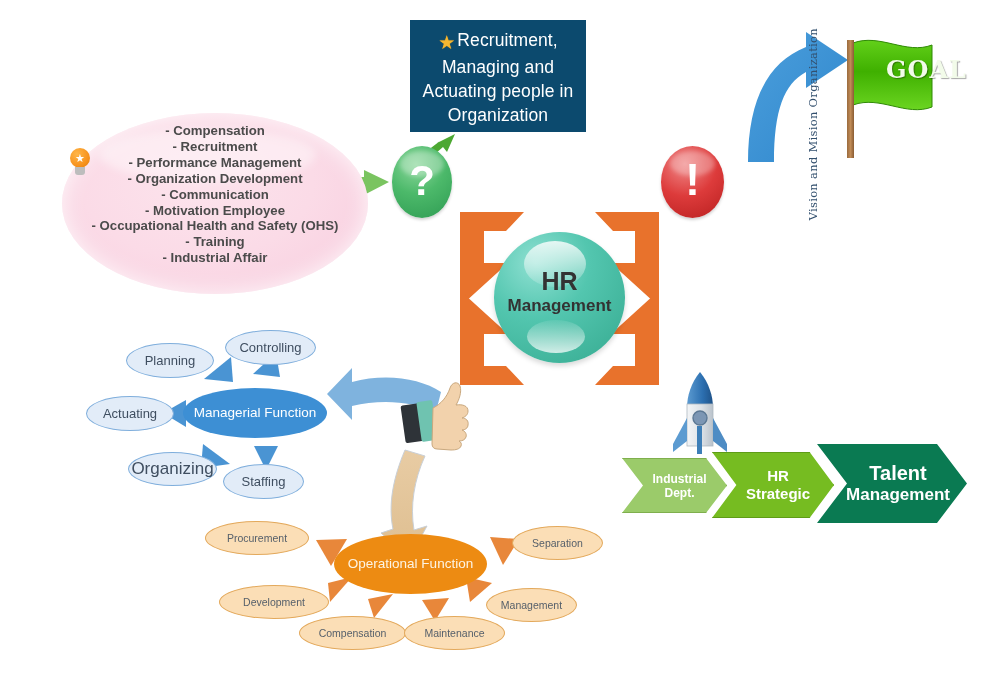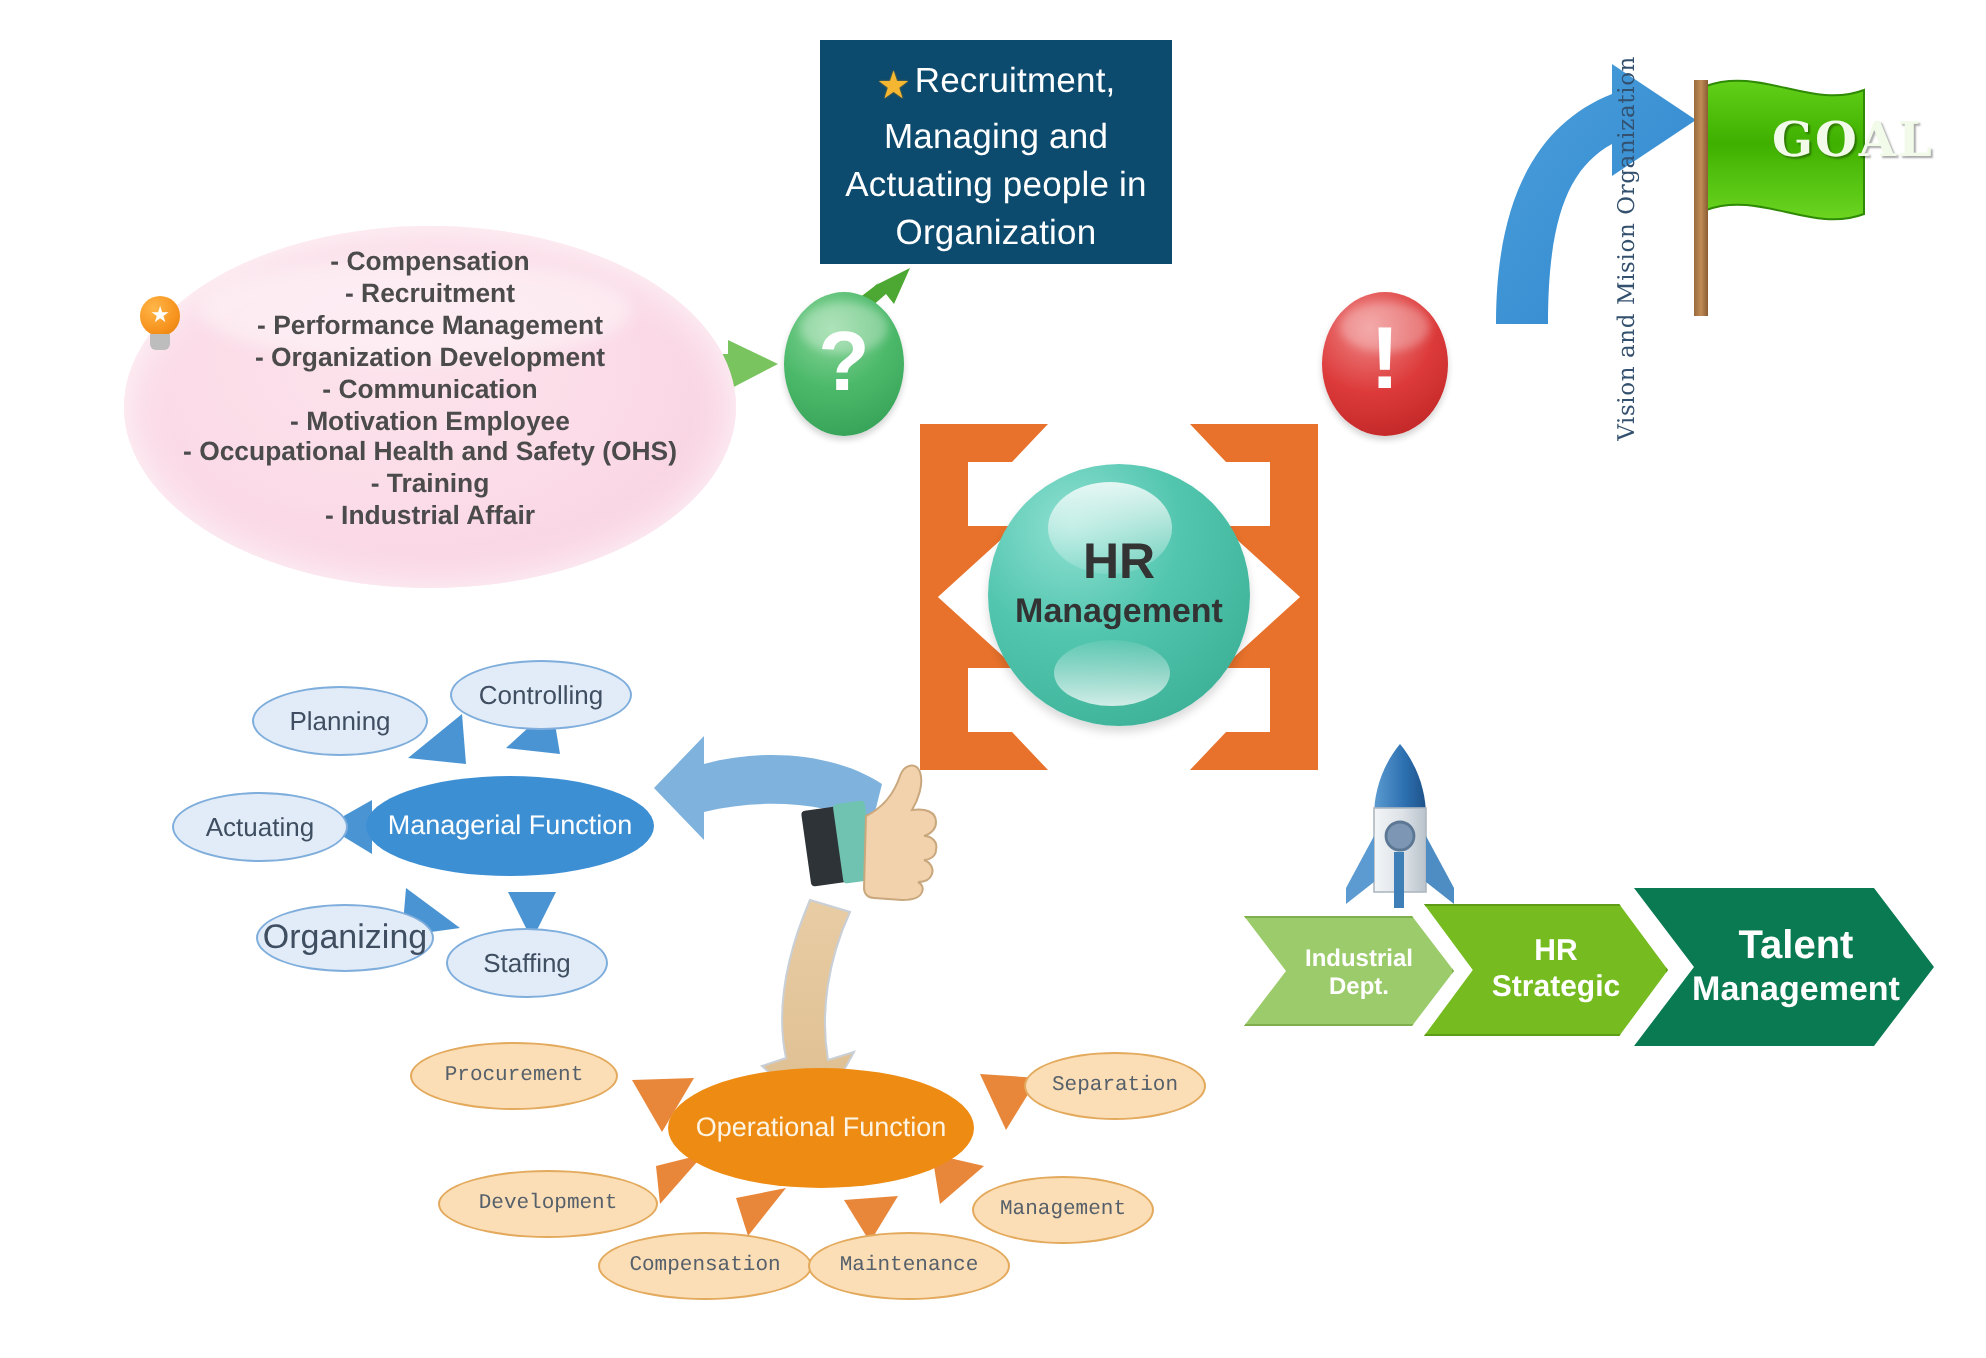--- a/index.html
+++ b/index.html
@@ -179,21 +179,20 @@
     text-align: center;
     line-height: 60px;
   }
   .osat {
     border-radius: 50%;
     background: #FBDEB6;
     border: 1.2px solid #E3A95C;
     color: #56606B;
     text-align: center;
     font-size: 10.5px;
-    font-family: Liberation Mono, monospace;
   }
 
   
   .chev {
     color: #ffffff;
     text-align: center;
     font-weight: bold;
     display: flex; align-items: center; justify-content: center;
     box-sizing: border-box;
   }

